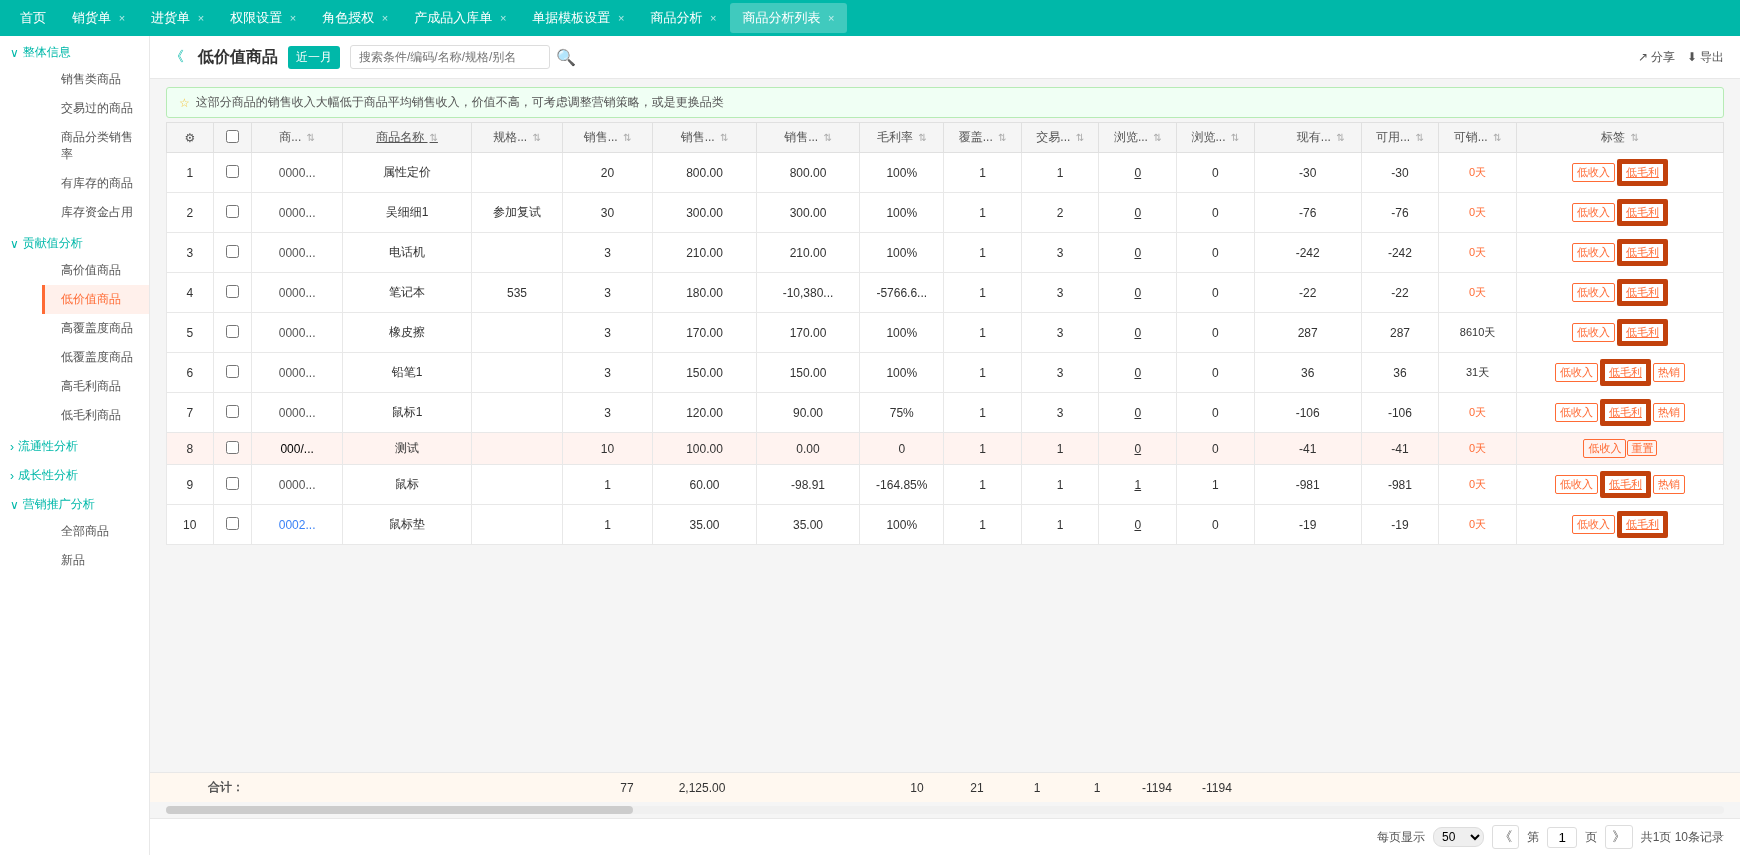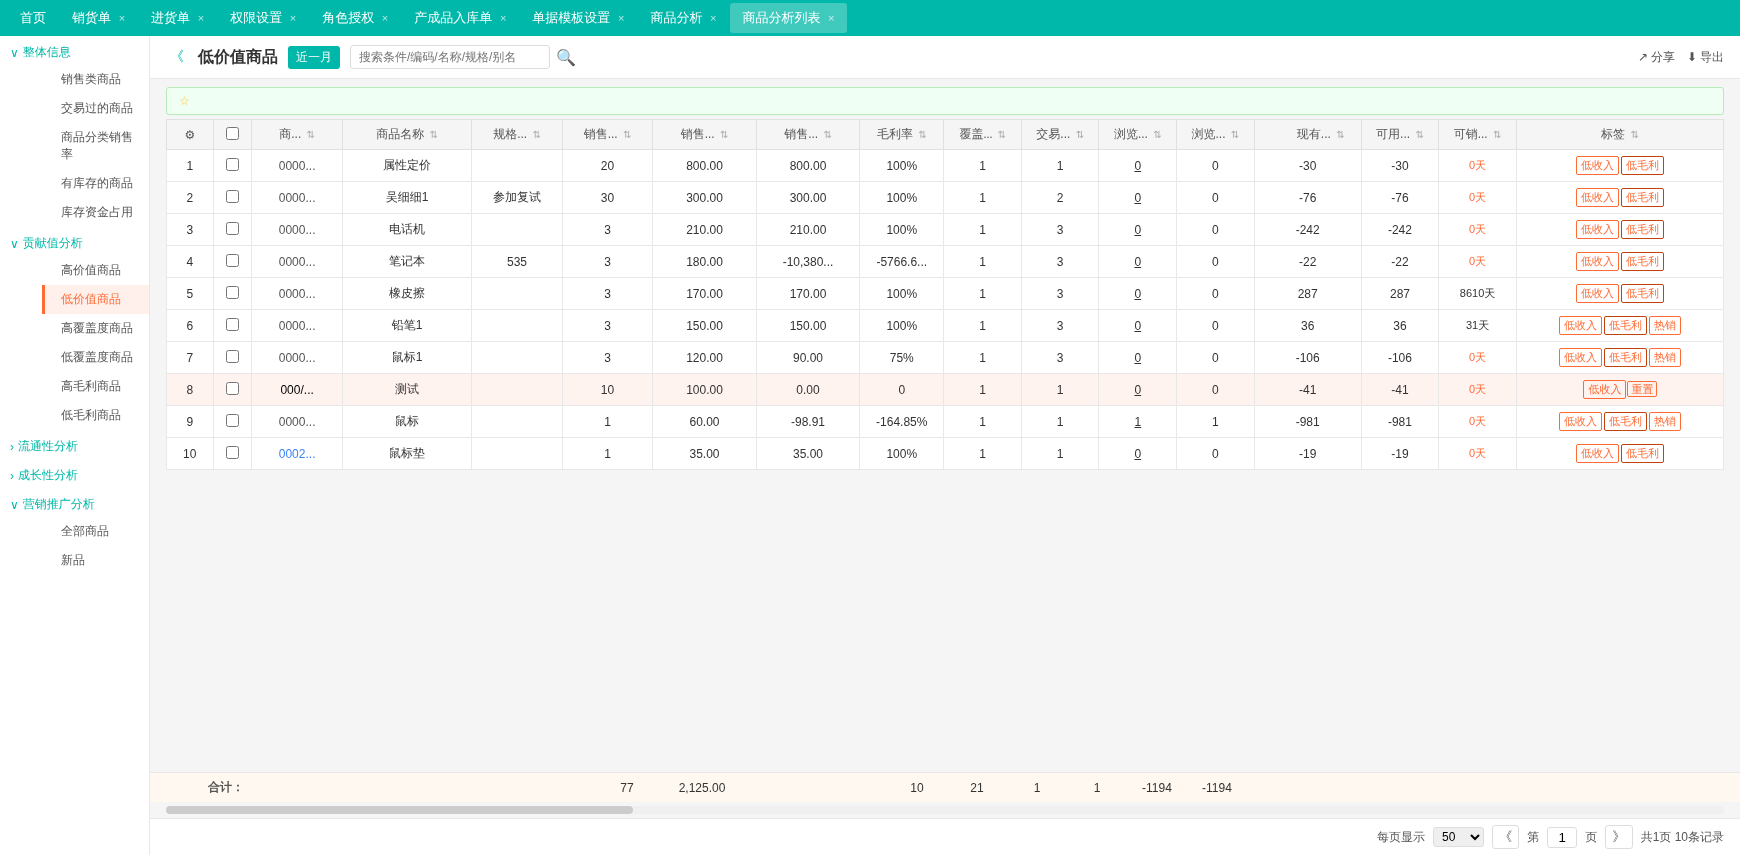--- a/index.html
+++ b/index.html
@@ -169,21 +169,21 @@
     tbody tr.highlighted td { background: #fff3f0; }
 
     .tag {
       display: inline-block;
       border-radius: 2px;
       padding: 1px 4px;
       font-size: 11px;
       margin: 1px;
     }
     .tag-low-income { color: #ff6b35; border: 1px solid #ff6b35; }
-    .tag-low-margin { color: #ff6b35; border: 1px solid #c2410c; }
+    .tag-low-margin { color: #ff6b35; border: 5px solid #c2410c; text-decoration: underline; }
     .tag-hot { color: #ff6b35; border: 1px solid #ff6b35; }
 
     .underline-link { text-decoration: underline; color: #333; cursor: pointer; }
 
     
     .footer-summary {
       background: #fff8f0;
       border-top: 1px solid #e8e8e8;
       padding: 6px 16px;
       display: flex;
@@ -205,21 +205,21 @@
       padding: 6px 16px;
       display: flex;
       align-items: center;
       justify-content: flex-end;
       gap: 8px;
       font-size: 12px;
       color: #555;
     }
     .pagination-bar select {
       border: 1px solid #ddd;
-      border-radius: 3px;
+      border-radius: 9px;
       padding: 1px 4px;
       font-size: 12px;
     }
     .page-nav-btn {
       cursor: pointer;
       color: #555;
       padding: 2px 6px;
       border: 1px solid #ddd;
       border-radius: 3px;
       background: #fff;
@@ -228,27 +228,27 @@
       width: 30px;
       text-align: center;
       border: 1px solid #ddd;
       border-radius: 3px;
       padding: 2px 4px;
     }
 
     .col-settings { width: 36px; }
     .col-check { width: 30px; }
     .col-code { width: 70px; }
-    .col-name { width: 100px; }
+    .col-name { width: 100px; text-decoration: underline; }
     .col-spec { width: 70px; }
     .col-sales1 { width: 70px; }
     .col-sales2 { width: 80px; }
     .col-sales3 { width: 80px; }
     .col-margin { width: 65px; }
-    .col-cover { width: 60px; font-family: Liberation Serif, serif; }
+    .col-cover { width: 60px; }
     .col-trade { width: 60px; }
     .col-browse1 { width: 60px; }
     .col-browse2 { width: 60px; }
     .col-current { width: 60px; padding-left: 30px; }
     .col-avail { width: 60px; }
     .col-sell { width: 60px; margin-left: 16px; }
     .col-tags { width: 160px; }
 
     .day-badge { color: #ff6b35; font-size: 11px; text-align: center; }
     .recommend-badge { color: #ff6b35; font-size: 11px; border: 1px solid #ff6b35; border-radius: 2px; padding: 1px 3px; }
@@ -345,20 +345,21 @@
         </div>
         <div class="action-btn">
           <span>⬇</span>
           <span>导出</span>
         </div>
       </div>
     </div>
 
     <div class="info-banner">
       <span class="star">☆</span>
+      <span>这部分商品的销售收入大幅低于商品平均销售收入，价值不高，可考虑调整营销策略，或是更换品类</span>
     </div>
 
     <div class="table-container">
       <table>
         <thead>
           <tr>
             <th class="col-settings">⚙</th>
             <th class="col-check"><input type="checkbox" style=""></th>
             <th class="col-code">商... <span class="sort-arrow">⇅</span></th>
             <th class="col-name">商品名称 <span class="sort-arrow">⇅</span></th>

